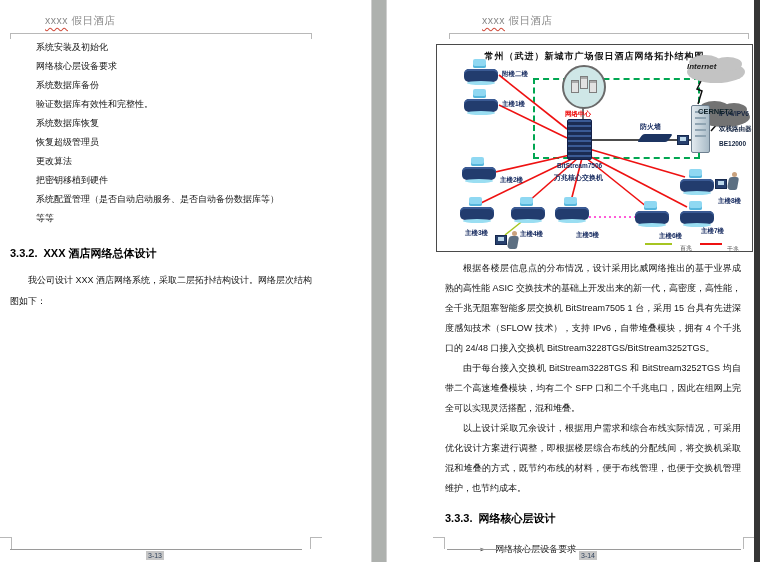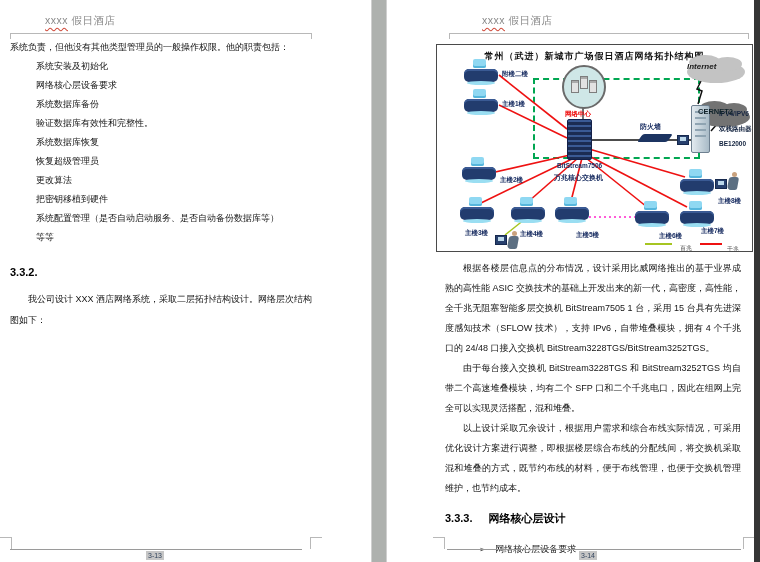--- a/index.html
+++ b/index.html
@@ -17,21 +17,21 @@
 
   .ftr-rule { position:absolute; top:549px; border-top:1px solid #9a9a9a; }
   .pagenum { position:absolute; top:551px; font-size:7px; color:#33455e; background:#c6c6c6; padding:0 2px; line-height:9px; }
   .cmark { position:absolute; width:12px; height:12px; top:537px; }
   .cmark.l { border-top:1px solid #b8b8b8; border-right:1px solid #b8b8b8; }
   .cmark.r { border-top:1px solid #b8b8b8; border-left:1px solid #b8b8b8; }
 
   .body-text { color:#141414; font-size:9px; line-height:19px; }
   #lp-body { position:absolute; top:38px; left:10px; width:302px; }
   .duty { padding-left:26px; white-space:nowrap; }
-  .sec-head { display:flex; gap:16px; font-size:11px; font-weight:bold; color:#000; }
+  .sec-head { display:flex; gap:6px; font-size:11px; font-weight:bold; color:#000; }
   #lp-body .sec-head { margin-top:16px; }
   .para { text-align:justify; text-indent:2em; line-height:21px; }
   #lp-body .para { margin-top:7px; }
 
   #rp-body { position:absolute; top:258px; left:58px; width:296px; }
   #rp-body .para { line-height:20px; margin:0; }
   #rp-body .sec-head { margin-top:11px; }
   .bullet-line { margin-top:12px; padding-left:34px; font-size:9px; }
   .bullet-line .mark { font-size:8px; margin-right:7px; color:#222; }
 
@@ -81,33 +81,33 @@
 <body>
 
 <div class="page" id="left-page">
   <div class="hdr" style="left:22px">
     <span class="wavy">xxxx</span>
     <span>假日酒店</span>
   </div>
   <div class="hdr-rule" style="left:10px; width:302px;"></div>
 
   <div id="lp-body" class="body-text">
-    <div>系统负责，但他没有其他类型管理员的一般操作权限。他的职责包括：</div>
     <div class="duty">系统安装及初始化</div>
     <div class="duty">网络核心层设备要求</div>
     <div class="duty">系统数据库备份</div>
     <div class="duty">验证数据库有效性和完整性。</div>
     <div class="duty">系统数据库恢复</div>
     <div class="duty">恢复超级管理员</div>
     <div class="duty">更改算法</div>
     <div class="duty">把密钥移植到硬件</div>
     <div class="duty">系统配置管理（是否自动启动服务、是否自动备份数据库等）</div>
     <div class="duty">等等</div>
     <div class="sec-head">
       <span>3.3.2.</span>
+      <span>XXX 酒店网络总体设计</span>
     </div>
     <div class="para">我公司设计 XXX 酒店网络系统，采取二层拓扑结构设计。网络层次结构图如下：</div>
   </div>
 
   <div class="cmark l" style="left:0px"></div>
   <div class="cmark r" style="left:310px"></div>
   <div class="ftr-rule" style="left:10px; width:292px;"></div>
   <div class="pagenum" style="left:146px">3-13</div>
 </div>
 

